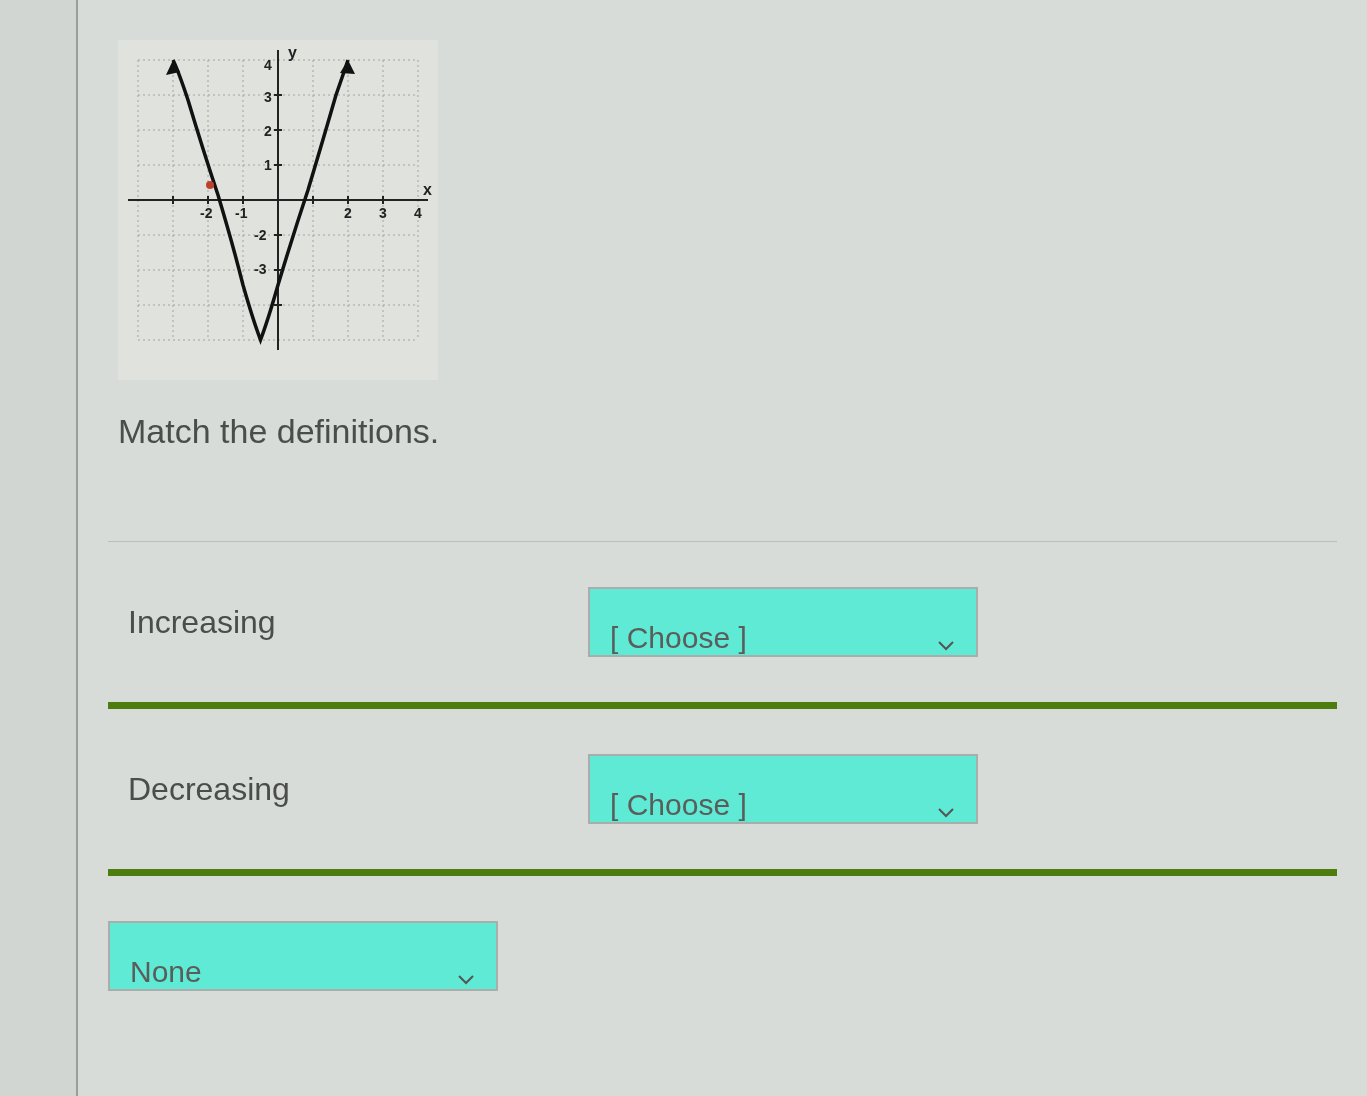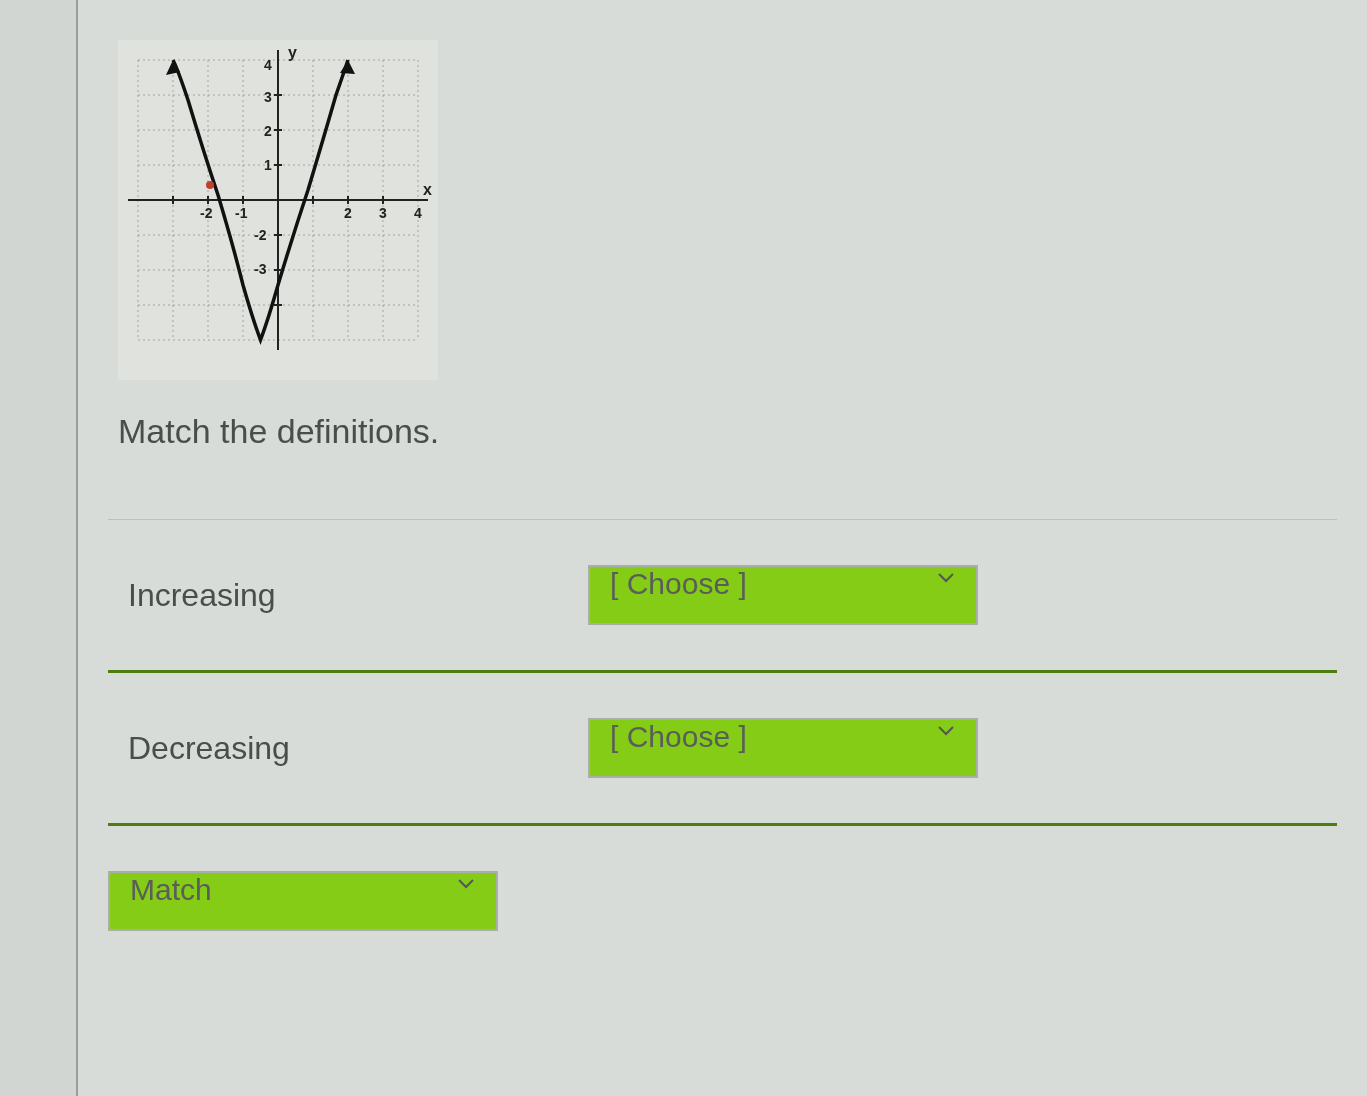--- a/index.html
+++ b/index.html
@@ -39,46 +39,46 @@
       height: 340px;
     }
     .instruction {
       font-size: 34px;
       color: #4a4d4a;
       margin-top: 32px;
       margin-left: 10px;
       font-weight: 400;
     }
     .rows {
-      margin-top: 68px;
+      margin-top: 90px;
     }
     .row {
       display: flex;
       align-items: center;
-      border-top: 3px solid #4d7c0f;
+      border-top: 7px solid #4d7c0f;
       padding: 45px 0;
       min-height: 140px;
     }
     .row:first-child {
       border-top: 1px solid #bcc0bc;
     }
     .row-label {
       font-size: 32px;
       color: #4a4d4a;
       width: 480px;
       padding-left: 20px;
       font-weight: 400;
     }
     .dropdown {
       width: 390px;
-      height: 60px;
+      height: 70px;
       border: 2px solid #aaaeaa;
-      background: #84cc16;
+      background: #5eead4;
       display: flex;
-      align-items: flex-start;
+      align-items: flex-end;
       justify-content: space-between;
       padding: 0 20px;
       font-size: 30px;
       color: #5a5d5a;
       cursor: pointer;
     }
     .dropdown-text {
       flex: 1;
     }
     .chevron {
@@ -204,21 +204,21 @@
         <span class="chevron">
           <svg viewBox="0 0 18 12">
               <path d="M2 3 L9 10 L16 3" stroke="#555" stroke-width="2" fill="none"></path>
             </svg>
         </span>
       </div>
     </div>
 
     <div class="row">
       <div class="dropdown">
-        <span class="dropdown-text">Match</span>
+        <span class="dropdown-text">None</span>
         <span class="chevron">
           <svg viewBox="0 0 18 12">
               <path d="M2 3 L9 10 L16 3" stroke="#555" stroke-width="2" fill="none"></path>
             </svg>
         </span>
       </div>
     </div>
 
   </div>
 

